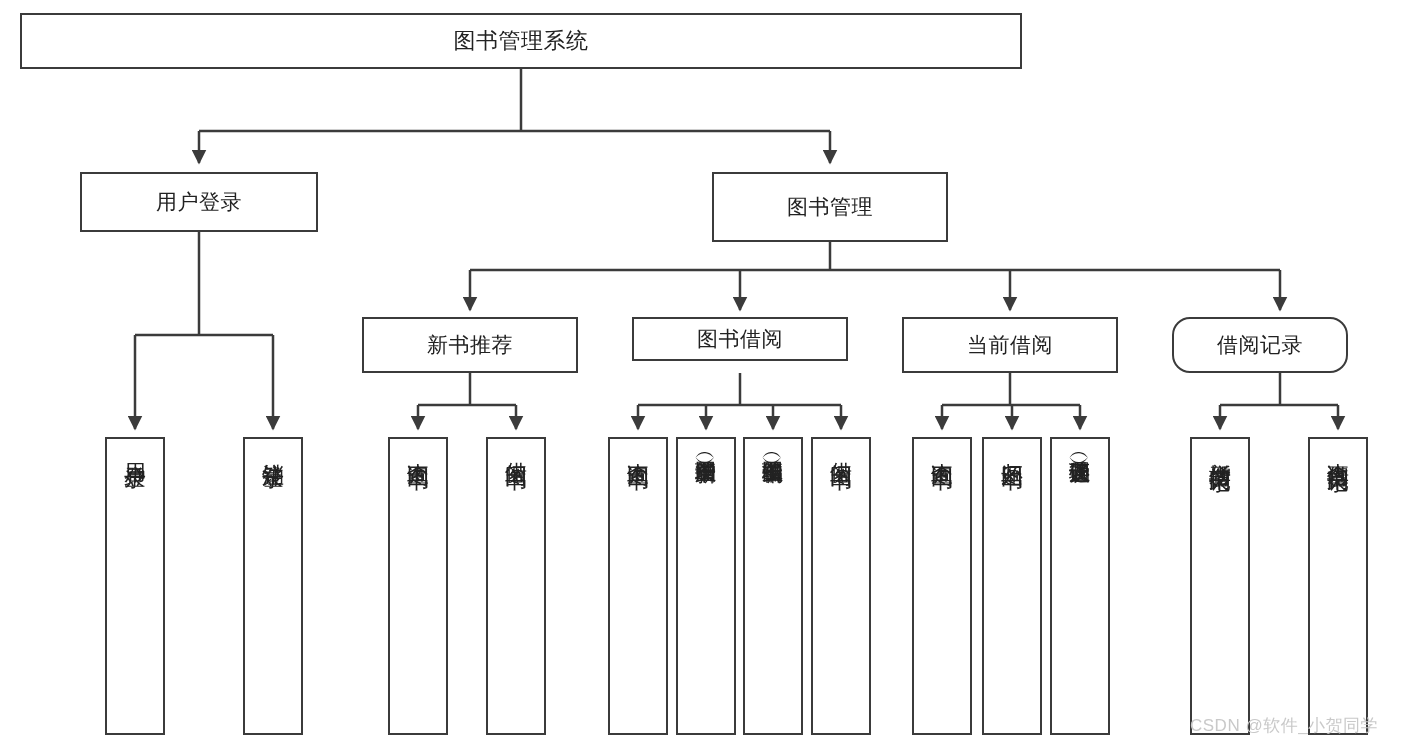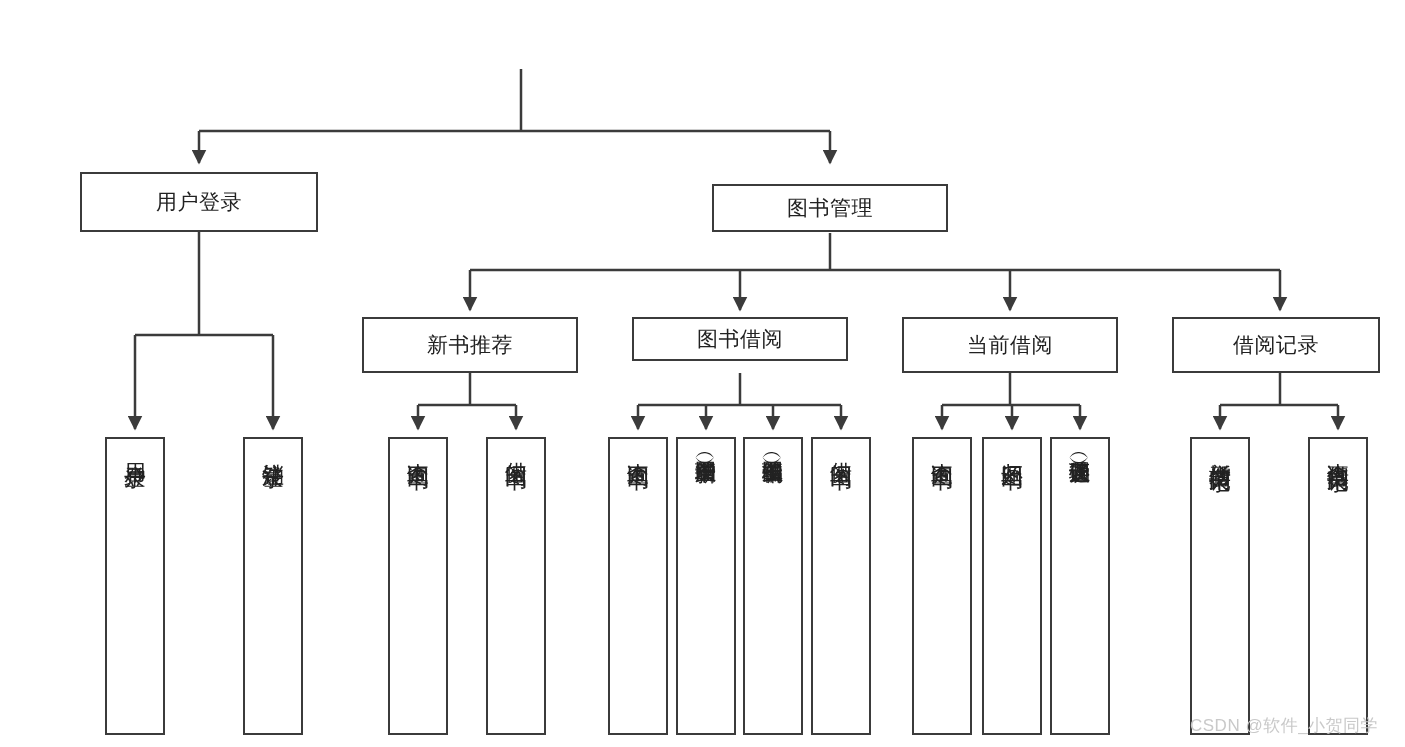--- a/index.html
+++ b/index.html
@@ -126,38 +126,41 @@
       <path d="M 1012 405 L 1012 429" marker-end="url(#arrow)"></path>
       <path d="M 1080 405 L 1080 429" marker-end="url(#arrow)"></path>
 
       <path d="M 1280 373 L 1280 405"></path>
       <path d="M 1220 405 L 1338 405"></path>
       <path d="M 1220 405 L 1220 429" marker-end="url(#arrow)"></path>
       <path d="M 1338 405 L 1338 429" marker-end="url(#arrow)"></path>
     </g>
   </svg>
 
+  <div class="node h root" style="left:20px; top:13px; width:1002px; height:56px;">
+    <span class="label">图书管理系统</span>
+  </div>
 
   <div class="node h" style="left:80px; top:172px; width:238px; height:60px;">
     <span class="label">用户登录</span>
   </div>
-  <div class="node h" style="left:712px; top:184px; width:236px; height:48px;">
+  <div class="node h" style="left:712px; top:172px; width:236px; height:70px;">
     <span class="label">图书管理</span>
   </div>
 
   <div class="node h" style="left:362px; top:317px; width:216px; height:56px;">
     <span class="label">新书推荐</span>
   </div>
   <div class="node h" style="left:632px; top:317px; width:216px; height:44px;">
     <span class="label">图书借阅</span>
   </div>
   <div class="node h" style="left:902px; top:317px; width:216px; height:56px;justify-content:center;">
     <span class="label">当前借阅</span>
   </div>
-  <div class="node h" style="left:1172px; top:317px; width:208px; height:56px;">
+  <div class="node h" style="left:1172px; top:317px; width:176px; height:56px;border-radius:18px;">
     <span class="label">借阅记录</span>
   </div>
 
   <div class="node v" style="left:105px; top:437px; width:60px; height:298px;">
     <span class="label">用户登录</span>
   </div>
   <div class="node v" style="left:243px; top:437px; width:60px; height:298px;">
     <span class="label">注销登录</span>
   </div>
   <div class="node v" style="left:388px; top:437px; width:60px; height:298px;">

